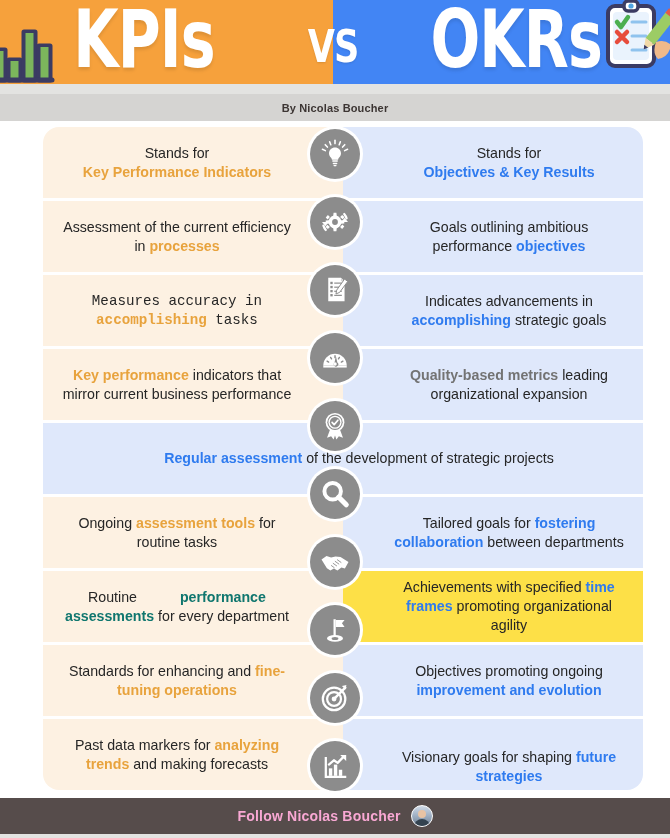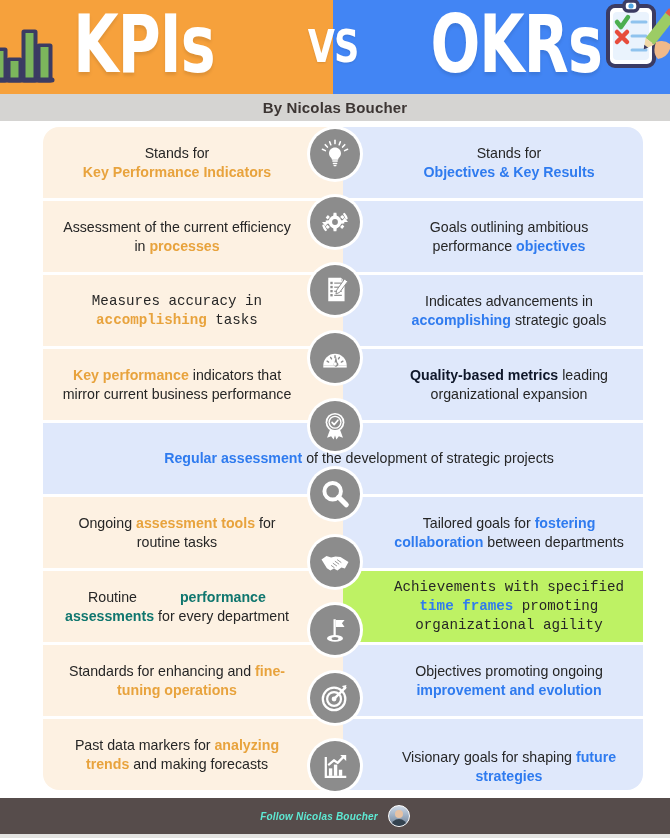--- a/index.html
+++ b/index.html
@@ -18,21 +18,21 @@
   }
 
   
   .header{
     position:relative;
     height:94px;
     flex:0 0 94px;
     display:flex;
     overflow:visible;
   }
-  .header-half{height:94px;}
+  .header-half{height:84px;}
   .header-left{
     width:333px;
     background:#f6a13c;
     position:relative;
     display:flex;align-items:center;justify-content:center;
   }
   .header-right{
     width:337px;
     background:#4285f4;
     position:relative;
@@ -69,21 +69,21 @@
   .hdr-icon-left{left:-8px;top:20px;}
   .hdr-icon-right{right:-4px;top:-2px;}
 
   
   .byline{
     flex:0 0 27px;
     height:27px;
     background:#d5d4d2;
     display:flex;align-items:center;justify-content:center;
     color:#3c3533;
-    font-size:15px;
+    font-size:11px;
     font-weight:bold;
     letter-spacing:.15px;
   }
 
   
   .body-area{
     flex:1 1 auto;
     background:#ffffff;
     padding:6px 27px 8px 27px;
     box-sizing:border-box;
@@ -161,25 +161,24 @@
   .icon-circle svg{display:block;}
 
   
   .footer{
     flex:0 0 36px;height:36px;
     background:#564c4b;
     display:flex;align-items:center;justify-content:center;
     gap:10px;
   }
   .footer-text{
-    color:#5eead4;
-    font-size:10px;
+    color:#f9a8d4;
+    font-size:14px;
     font-weight:bold;
     letter-spacing:.2px;
-    font-style:italic;
   }
   .avatar{
     width:22px;height:22px;border-radius:50%;
     border:1.5px solid #ffffff;
     background:linear-gradient(180deg,#cfd9e6 0%,#9fb0c4 48%,#6e7f93 100%);
     position:relative;overflow:hidden;
     box-sizing:border-box;
   }
   .avatar::after{
     content:"";position:absolute;
@@ -275,41 +274,41 @@
           </div>
           <div class="cell cell-right" style="background: rgb(223, 232, 251);">
             <div class="cell-text"><span>Indicates advancements in </span><span style="color: rgb(47, 123, 239); font-weight: bold;">accomplishing</span><span> strategic goals</span></div>
           </div>
         </div>
         <div class="row">
           <div class="cell cell-left" style="background: rgb(253, 241, 226);">
             <div class="cell-text"><span style="color: rgb(232, 163, 61); font-weight: bold;">Key performance</span><span> indicators that mirror current business performance</span></div>
           </div>
           <div class="cell cell-right" style="background: rgb(223, 232, 251);">
-            <div class="cell-text"><span style="color: #0f172a; font-weight: bold;">Quality-based metrics</span><span> leading organizational expansion</span></div>
+            <div class="cell-text"><span style="color: #737373; font-weight: bold;">Quality-based metrics</span><span> leading organizational expansion</span></div>
           </div>
         </div>
         <div class="row">
           <div class="cell cell-right" style="background: rgb(223, 232, 251);">
             <div class="cell-text"><span style="color: rgb(47, 123, 239); font-weight: bold;">Regular assessment</span><span> of the development of strategic projects</span></div>
           </div>
         </div>
         <div class="row">
           <div class="cell cell-left" style="background: rgb(253, 241, 226);">
             <div class="cell-text"><span>Ongoing </span><span style="color: rgb(232, 163, 61); font-weight: bold;">assessment tools</span><span> for routine tasks</span></div>
           </div>
           <div class="cell cell-right" style="background: rgb(223, 232, 251);">
             <div class="cell-text"><span>Tailored goals for </span><span style="color: rgb(47, 123, 239); font-weight: bold;">fostering collaboration</span><span> between departments</span></div>
           </div>
         </div>
         <div class="row">
           <div class="cell cell-left" style="background: rgb(253, 241, 226);">
             <div class="cell-text"><span>Routine </span><span style="color: #0f766e; font-weight: bold; margin-left: 39px;">performance assessments</span><span> for every department</span></div>
           </div>
-          <div class="cell cell-right" style="background: #bef264; font-family: Liberation Mono, monospace;">
+          <div class="cell cell-right" style="background: #fde047;">
             <div class="cell-text"><span>Achievements with specified </span><span style="color: rgb(47, 123, 239); font-weight: bold;">time frames</span><span> promoting organizational agility</span></div>
           </div>
         </div>
         <div class="row">
           <div class="cell cell-left" style="background: rgb(253, 241, 226);">
             <div class="cell-text"><span>Standards for enhancing and </span><span style="color: rgb(232, 163, 61); font-weight: bold;">fine-tuning operations</span></div>
           </div>
           <div class="cell cell-right" style="background: rgb(223, 232, 251);">
             <div class="cell-text"><span>Objectives promoting ongoing </span><span style="color: rgb(47, 123, 239); font-weight: bold;">improvement and evolution</span></div>
           </div>

